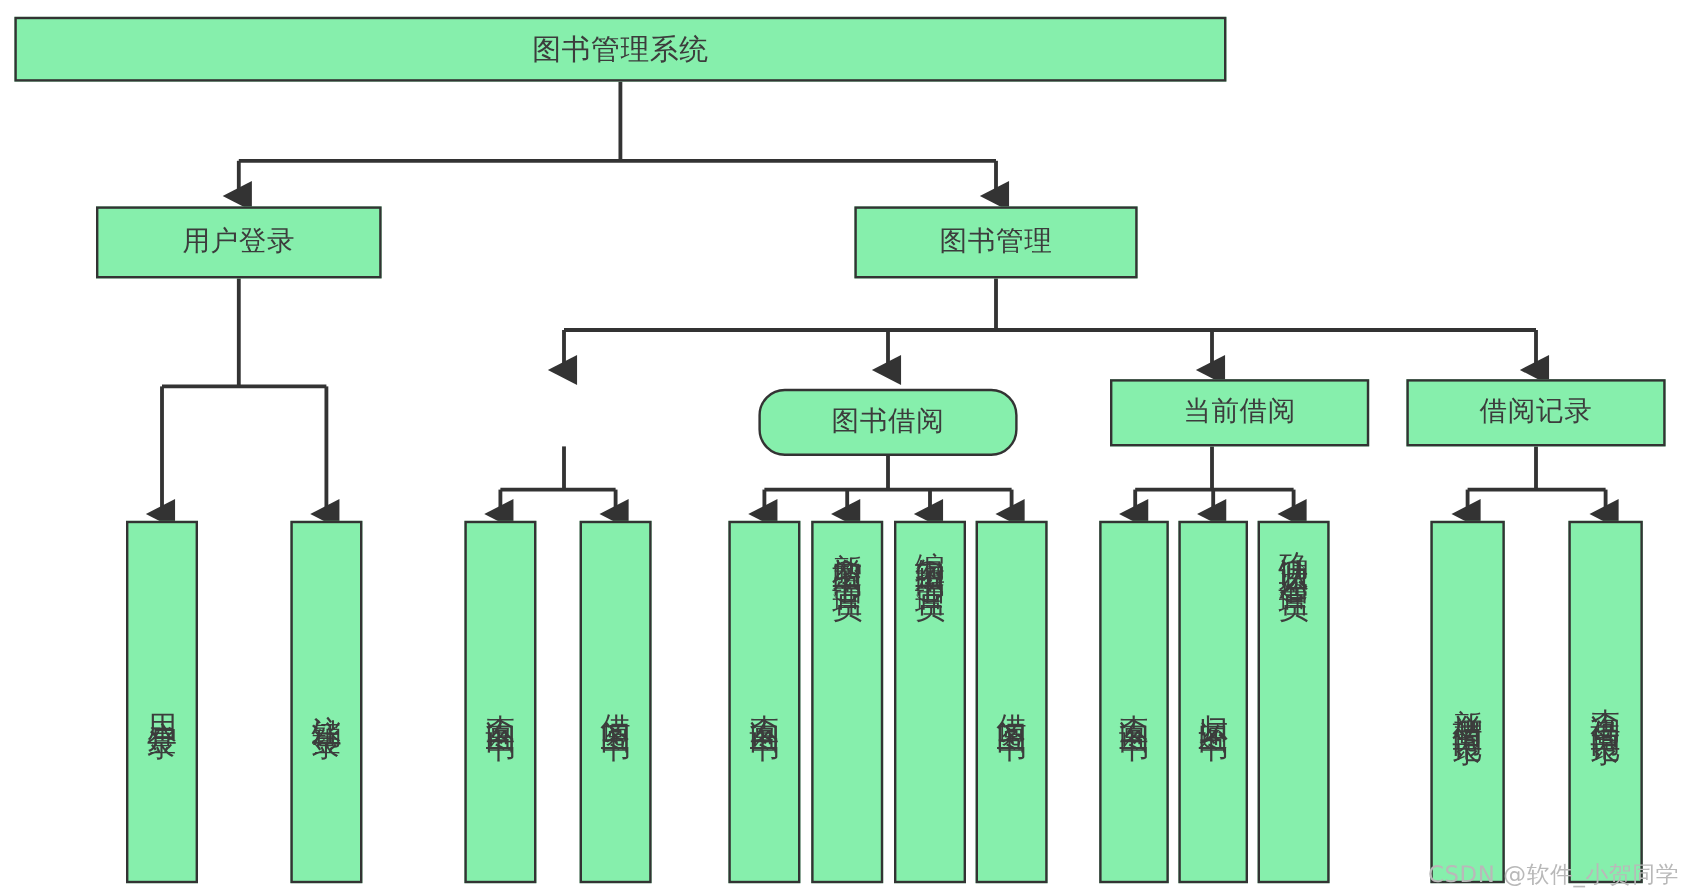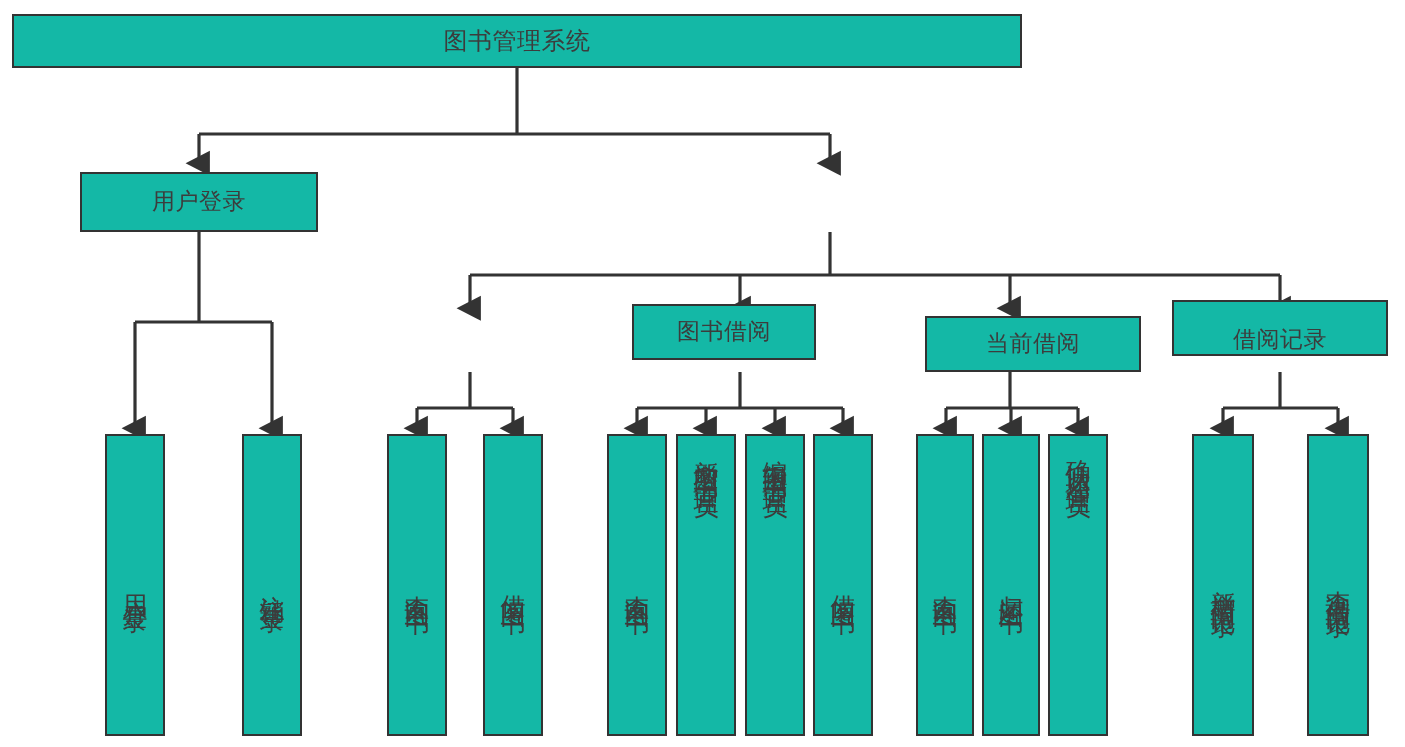--- a/index.html
+++ b/index.html
@@ -22,21 +22,21 @@
     position: absolute;
     left: 0;
     top: 0;
     width: 1405px;
     height: 747px;
     pointer-events: none;
   }
   .node {
     position: absolute;
     box-sizing: border-box;
-    background: #14b8a6;
+    background: #86efac;
     border: 2.5px solid #333333;
     display: flex;
     align-items: center;
     justify-content: center;
     z-index: 2;
   }
   .node-label {
     color: #3c3c3c;
     line-height: 1.28;
     text-align: center;
@@ -129,28 +129,31 @@
     </g>
   </svg>
 
   <div class="node root horizontal" style="left:12px; top:14px; width:1010px; height:54px;">
     <span class="node-label">图书管理系统</span>
   </div>
 
   <div class="node horizontal" style="left:80px; top:172px; width:238px; height:60px;">
     <span class="node-label">用户登录</span>
   </div>
-
-  <div class="node horizontal" style="left:632px; top:304px; width:184px; height:56px;">
+  <div class="node horizontal" style="left:712px; top:172px; width:236px; height:60px;">
+    <span class="node-label">图书管理</span>
+  </div>
+
+  <div class="node horizontal" style="left:632px; top:324px; width:216px; height:56px;border-radius:22px;">
     <span class="node-label">图书借阅</span>
   </div>
   <div class="node horizontal" style="left:902px; top:316px; width:216px; height:56px;margin-left:23px;">
     <span class="node-label">当前借阅</span>
   </div>
-  <div class="node horizontal" style="left:1172px; top:300px; width:216px; height:56px;align-items:flex-end;">
+  <div class="node horizontal" style="left:1172px; top:316px; width:216px; height:56px;">
     <span class="node-label">借阅记录</span>
   </div>
 
   <div class="node vertical centered" style="left:105px; top:434px; width:60px; height:302px;">
     <span class="node-label">用户登录</span>
   </div>
   <div class="node vertical centered" style="left:242px; top:434px; width:60px; height:302px;">
     <span class="node-label">注销登录</span>
   </div>
 
@@ -184,14 +187,15 @@
     <span class="node-label">确认归还（管理员）</span>
   </div>
 
   <div class="node vertical centered" style="left:1192px; top:434px; width:62px; height:302px;">
     <span class="node-label">新增借阅记录</span>
   </div>
   <div class="node vertical centered" style="left:1307px; top:434px; width:62px; height:302px;">
     <span class="node-label">查询借阅记录</span>
   </div>
 
+  <div class="watermark" style="left:1190px; top:716px;">CSDN @软件_小贺同学</div>
 
 </div>
 
 </body></html>

